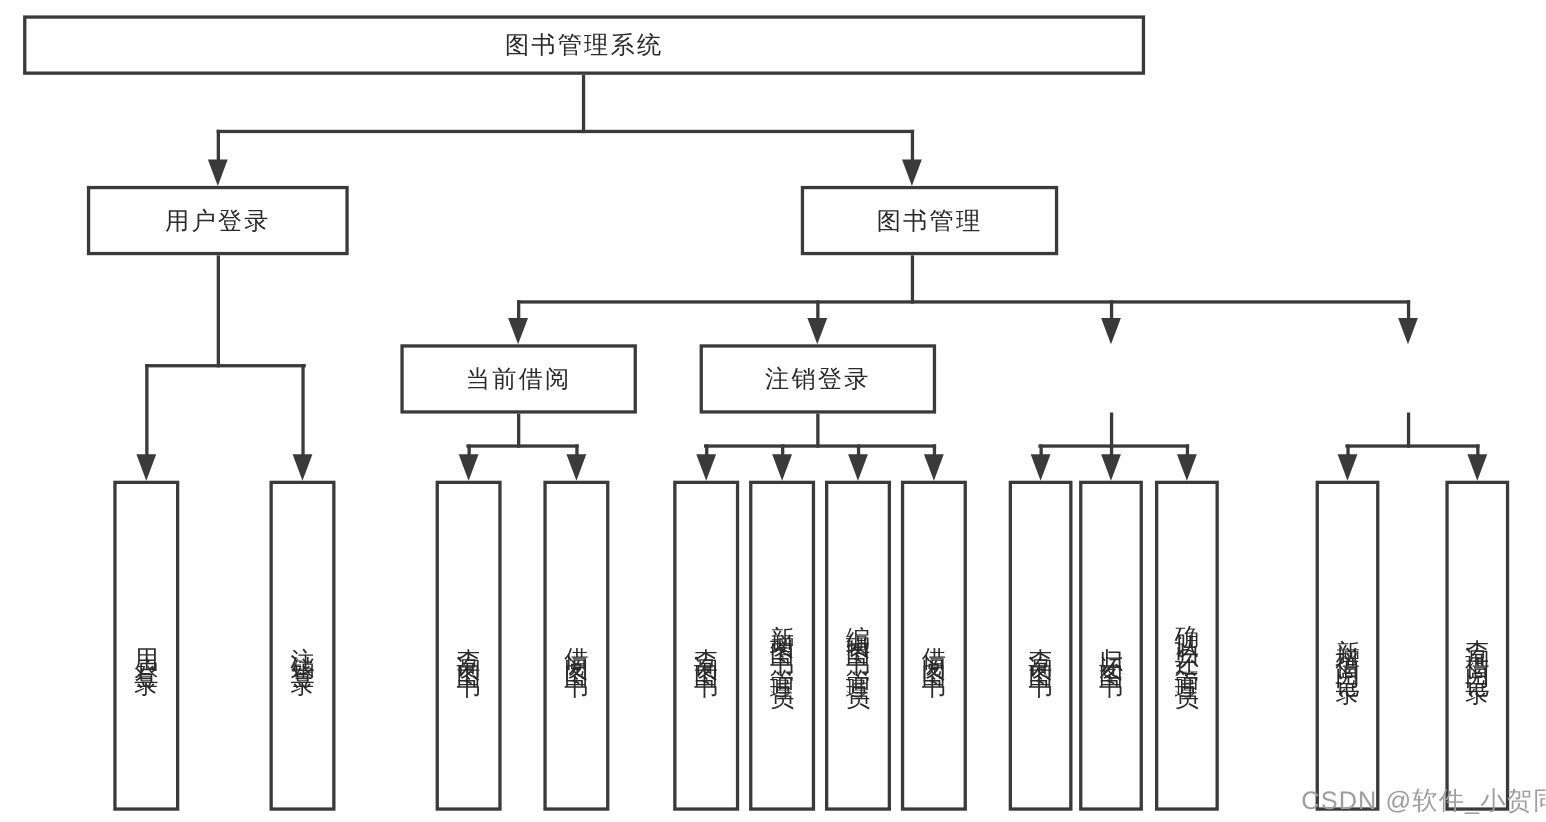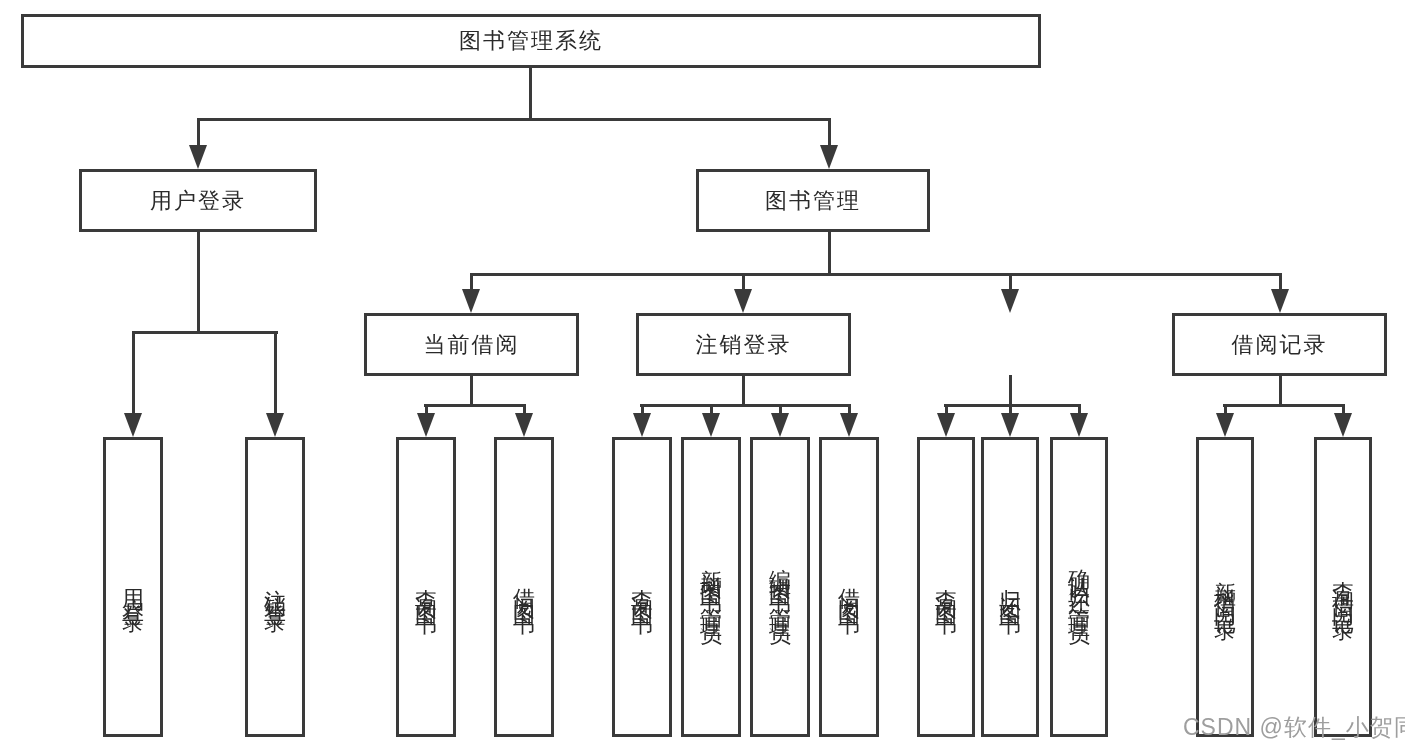--- a/index.html
+++ b/index.html
@@ -92,32 +92,29 @@
   <div class="line" style="left:1342px;top:404px;width:3px;height:14px"></div>
   <div class="arrow" style="left:1334px;top:413px"></div>
 
   <div class="box" style="left:21px;top:14px;width:1020px;height:54px">
     <span class="lbl">图书管理系统</span>
   </div>
 
   <div class="box" style="left:79px;top:169px;width:238px;height:63px">
     <span class="lbl">用户登录</span>
   </div>
-  <div class="box" style="left:696px;top:169px;width:234px;height:63px">
+  <div class="box" style="left:728px;top:169px;width:234px;height:63px">
     <span class="lbl">图书管理</span>
   </div>
 
   <div class="box" style="left:364px;top:313px;width:215px;height:63px">
     <span class="lbl">当前借阅</span>
   </div>
   <div class="box" style="left:636px;top:313px;width:215px;height:63px">
     <span class="lbl">注销登录</span>
-  </div>
-  <div class="box" style="left:1172px;top:313px;width:215px;height:63px">
-    <span class="lbl">借阅记录</span>
   </div>
 
   <div class="box" style="left:103px;top:437px;width:60px;height:300px">
     <span class="vlbl">用户登录</span>
   </div>
   <div class="box" style="left:245px;top:437px;width:60px;height:300px">
     <span class="vlbl">注销登录</span>
   </div>
 
   <div class="box" style="left:396px;top:437px;width:60px;height:300px">

